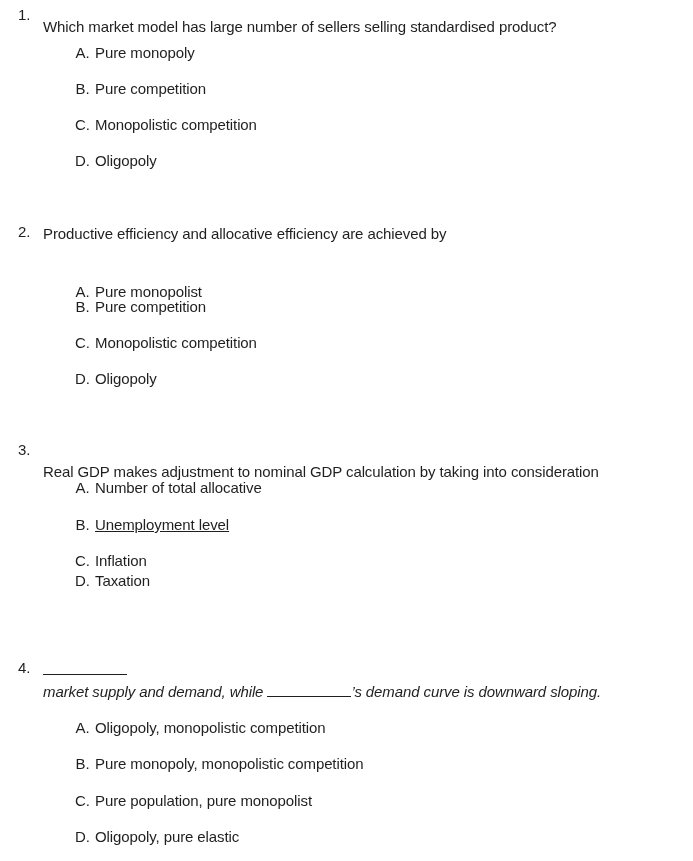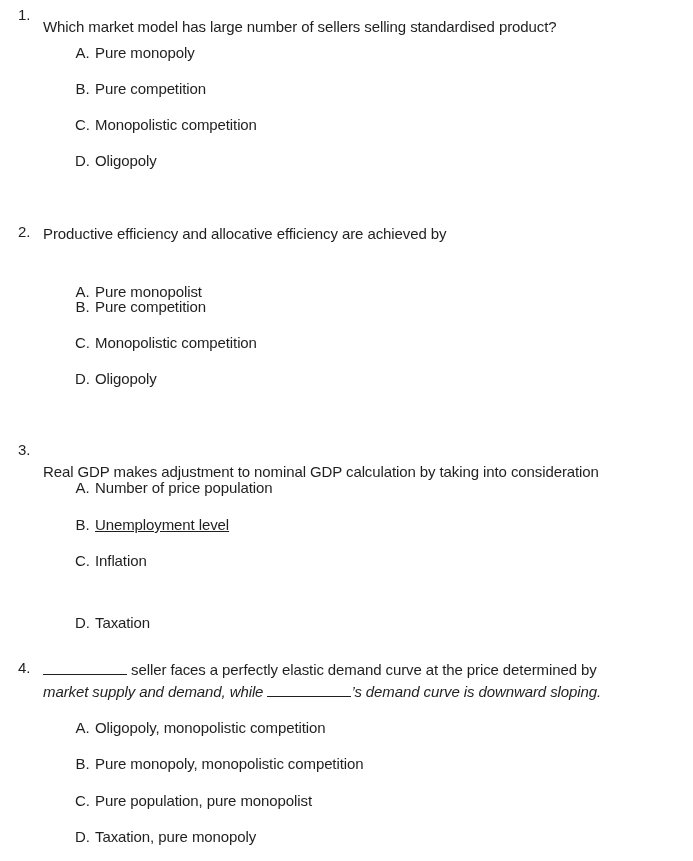--- a/index.html
+++ b/index.html
@@ -36,29 +36,29 @@
     <span class="q-text" style="top:223px;">Productive efficiency and allocative efficiency are achieved by</span>
     <div class="opt" style="top:260px;margin-top:22px;"><span class="opt-letter">A.</span><span>Pure monopolist</span></div>
     <div class="opt" style="top:297px;"><span class="opt-letter">B.</span><span>Pure competition</span></div>
     <div class="opt" style="top:333px;"><span class="opt-letter">C.</span><span>Monopolistic competition</span></div>
     <div class="opt" style="top:369px;"><span class="opt-letter">D.</span><span>Oligopoly</span></div>
   </div>
 
   <div>
     <span class="q-num" style="top:441px;">3.</span>
     <span class="q-text" style="top:441px;margin-top:20px;">Real GDP makes adjustment to nominal GDP calculation by taking into consideration</span>
-    <div class="opt" style="top:478px;"><span class="opt-letter">A.</span><span>Number of price population</span></div>
+    <div class="opt" style="top:478px;"><span class="opt-letter">A.</span><span>Number of total allocative</span></div>
     <div class="opt" style="top:515px;text-decoration:underline;"><span class="opt-letter">B.</span><span>Unemployment level</span></div>
     <div class="opt" style="top:551px;"><span class="opt-letter">C.</span><span>Inflation</span></div>
-    <div class="opt" style="top:613px;"><span class="opt-letter">D.</span><span>Taxation</span></div>
+    <div class="opt" style="top:571px;"><span class="opt-letter">D.</span><span>Taxation</span></div>
   </div>
 
   <div>
     <span class="q-num" style="top:659px;">4.</span>
-    <span class="q-text" style="top:659px;"><span class="blank" style="width:84px;"></span><span> seller faces a perfectly elastic demand curve at the price determined by</span></span>
+    <span class="q-text" style="top:659px;"><span class="blank" style="width:84px;"></span></span>
     <span class="q-text" style="top:681px;font-style:italic;"><span>market supply and demand, while </span><span class="blank" style="width:84px;"></span><span>’s demand curve is downward sloping.</span></span>
     <div class="opt" style="top:718px;"><span class="opt-letter">A.</span><span>Oligopoly, monopolistic competition</span></div>
     <div class="opt" style="top:754px;"><span class="opt-letter">B.</span><span>Pure monopoly, monopolistic competition</span></div>
     <div class="opt" style="top:791px;"><span class="opt-letter">C.</span><span>Pure population, pure monopolist</span></div>
-    <div class="opt" style="top:827px;"><span class="opt-letter">D.</span><span>Taxation, pure monopoly</span></div>
+    <div class="opt" style="top:827px;"><span class="opt-letter">D.</span><span>Oligopoly, pure elastic</span></div>
   </div>
 
 </div>
 
 </body></html>

